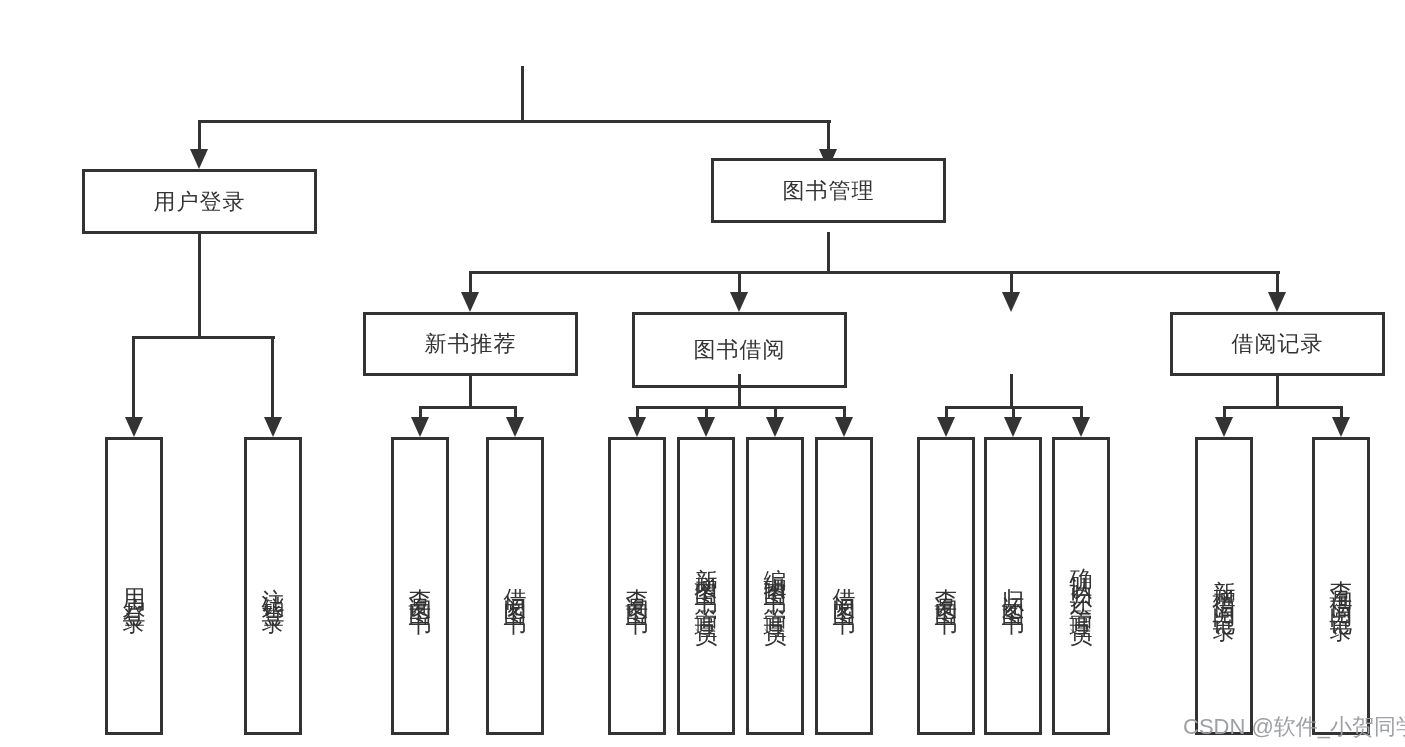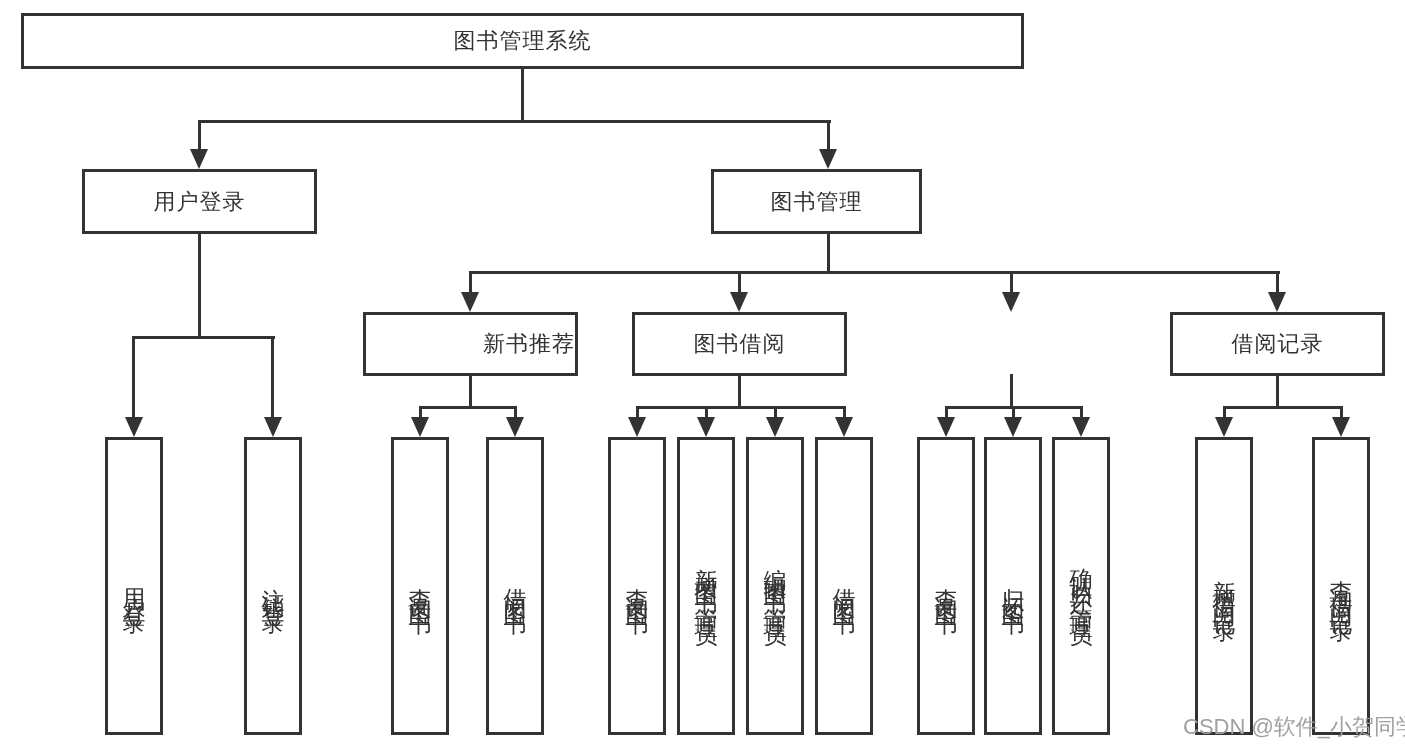--- a/index.html
+++ b/index.html
@@ -44,35 +44,32 @@
     color:#9fa0a4;
     letter-spacing:0px;
     white-space:nowrap;
   }
 </style>
 </head>
 <body>
 
 <div id="canvas">
 
-  <div class="nd" style="left:21px;top:13px;width:1003px;height:56px;">
-    <span class="hlabel">图书管理系统</span>
-  </div>
 
   <div class="ln" style="left:521px;top:66px;width:3px;height:56px;"></div>
   <div class="ln" style="left:198px;top:120px;width:633px;height:3px;"></div>
   <div class="ln" style="left:198px;top:120px;width:3px;height:32px;"></div>
   <div class="ar" style="left:190px;top:149px;"></div>
   <div class="ln" style="left:827px;top:120px;width:3px;height:32px;"></div>
   <div class="ar" style="left:819px;top:149px;"></div>
 
   <div class="nd" style="left:82px;top:169px;width:235px;height:65px;">
     <span class="hlabel">用户登录</span>
   </div>
-  <div class="nd" style="left:711px;top:169px;width:211px;height:65px;text-align:right;">
+  <div class="nd" style="left:711px;top:158px;width:235px;height:65px;text-align:right;">
     <span class="hlabel">图书管理</span>
   </div>
 
   <div class="ln" style="left:198px;top:232px;width:3px;height:106px;"></div>
   <div class="ln" style="left:133px;top:336px;width:142px;height:3px;"></div>
   <div class="ln" style="left:132px;top:336px;width:3px;height:83px;"></div>
   <div class="ar" style="left:125px;top:417px;"></div>
   <div class="ln" style="left:271px;top:336px;width:3px;height:83px;"></div>
   <div class="ar" style="left:264px;top:417px;"></div>
 
@@ -80,24 +77,24 @@
   <div class="ln" style="left:469px;top:271px;width:811px;height:3px;"></div>
   <div class="ln" style="left:469px;top:271px;width:3px;height:24px;"></div>
   <div class="ar" style="left:461px;top:292px;"></div>
   <div class="ln" style="left:738px;top:271px;width:3px;height:24px;"></div>
   <div class="ar" style="left:730px;top:292px;"></div>
   <div class="ln" style="left:1010px;top:271px;width:3px;height:24px;"></div>
   <div class="ar" style="left:1002px;top:292px;"></div>
   <div class="ln" style="left:1276px;top:271px;width:3px;height:24px;"></div>
   <div class="ar" style="left:1268px;top:292px;"></div>
 
-  <div class="nd" style="left:363px;top:312px;width:215px;height:64px;justify-content:flex-end;">
+  <div class="nd" style="left:363px;top:312px;width:215px;height:64px;">
     <span class="hlabel">新书推荐</span>
   </div>
-  <div class="nd" style="left:632px;top:312px;width:215px;height:64px;">
+  <div class="nd" style="left:632px;top:312px;width:215px;height:76px;">
     <span class="hlabel">图书借阅</span>
   </div>
   <div class="nd" style="left:1170px;top:312px;width:215px;height:64px;">
     <span class="hlabel">借阅记录</span>
   </div>
 
   <div class="ln" style="left:469px;top:374px;width:3px;height:34px;"></div>
   <div class="ln" style="left:419px;top:406px;width:97px;height:3px;"></div>
   <div class="ln" style="left:419px;top:406px;width:3px;height:14px;"></div>
   <div class="ar" style="left:411px;top:417px;"></div>

